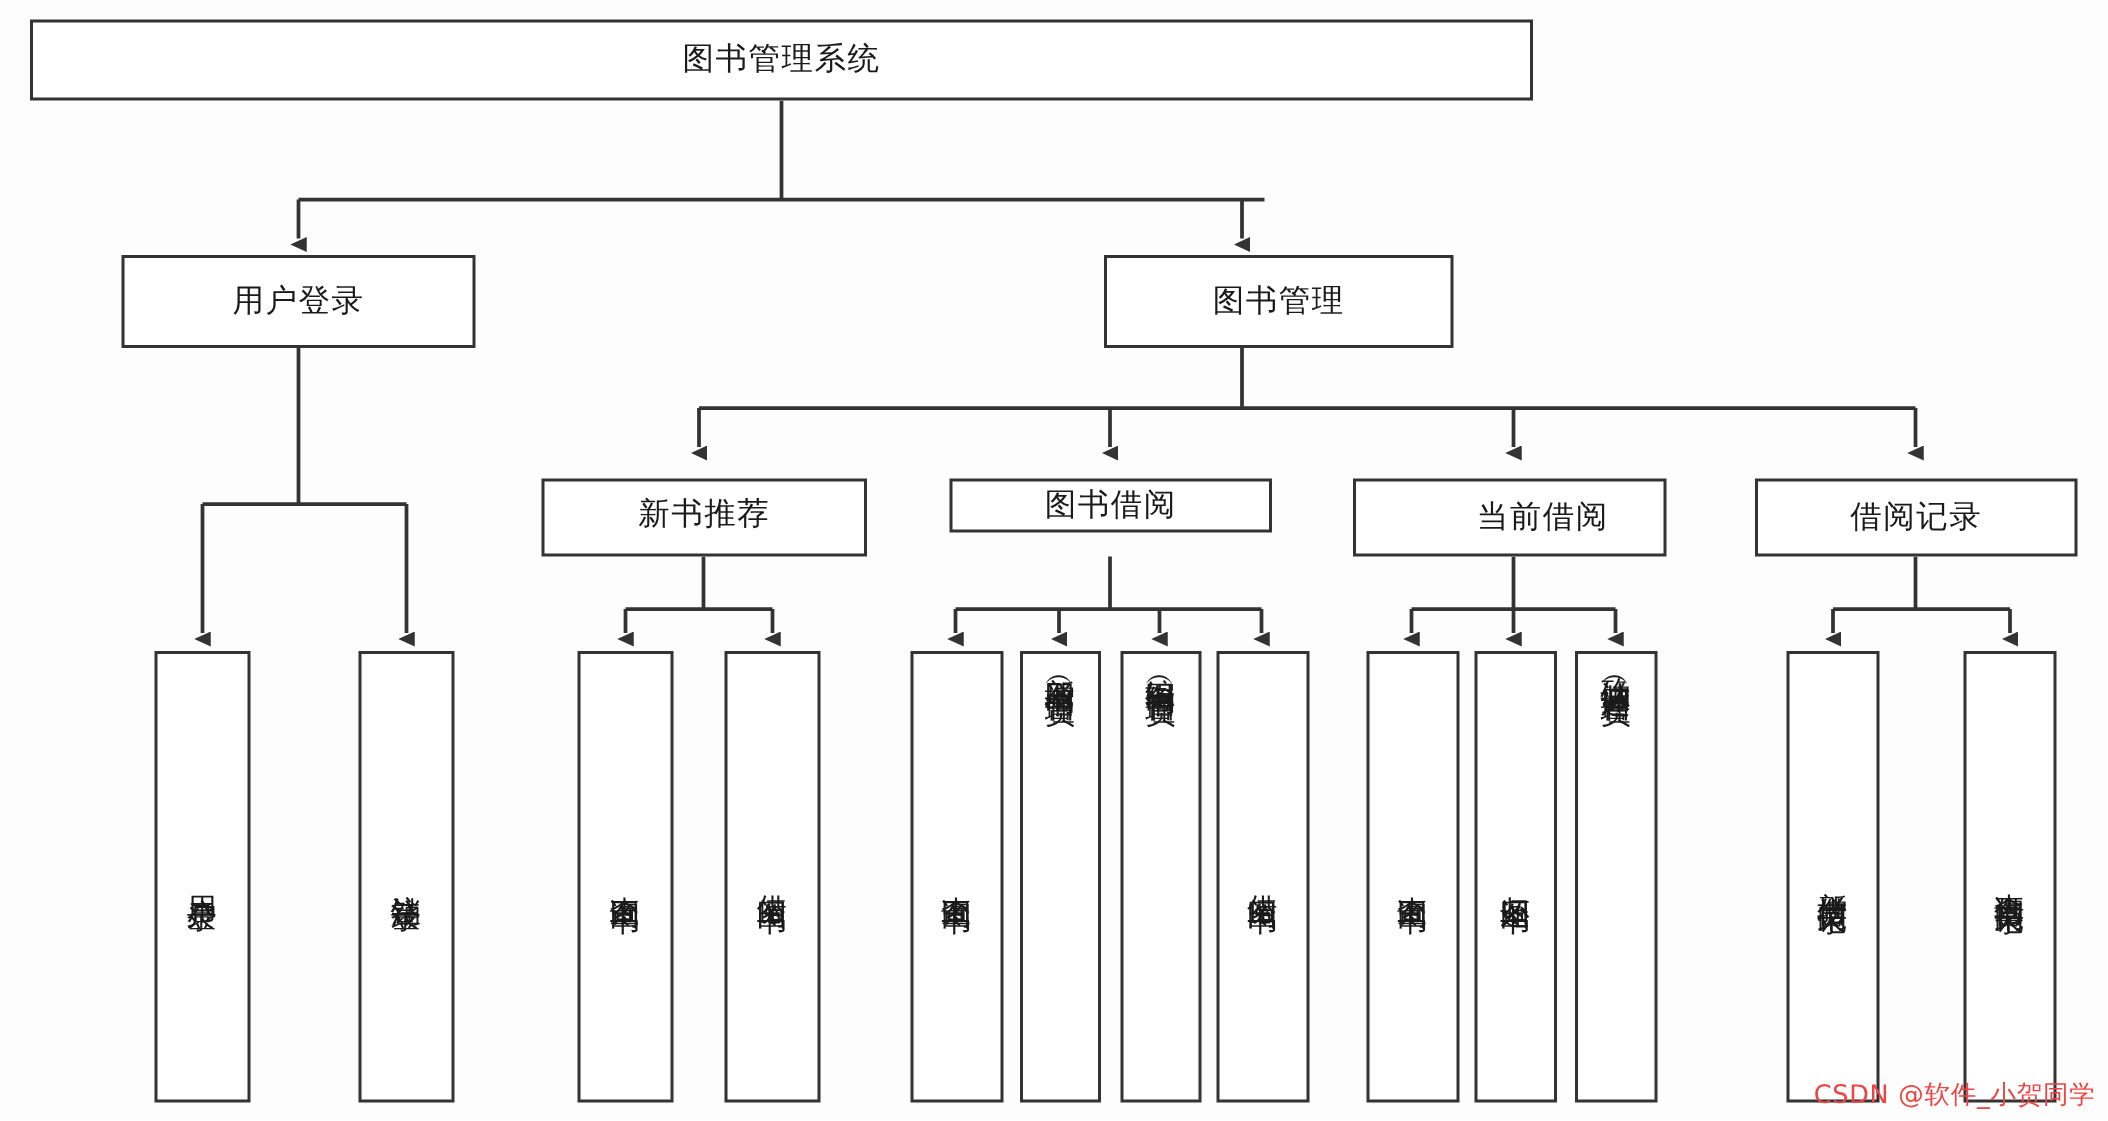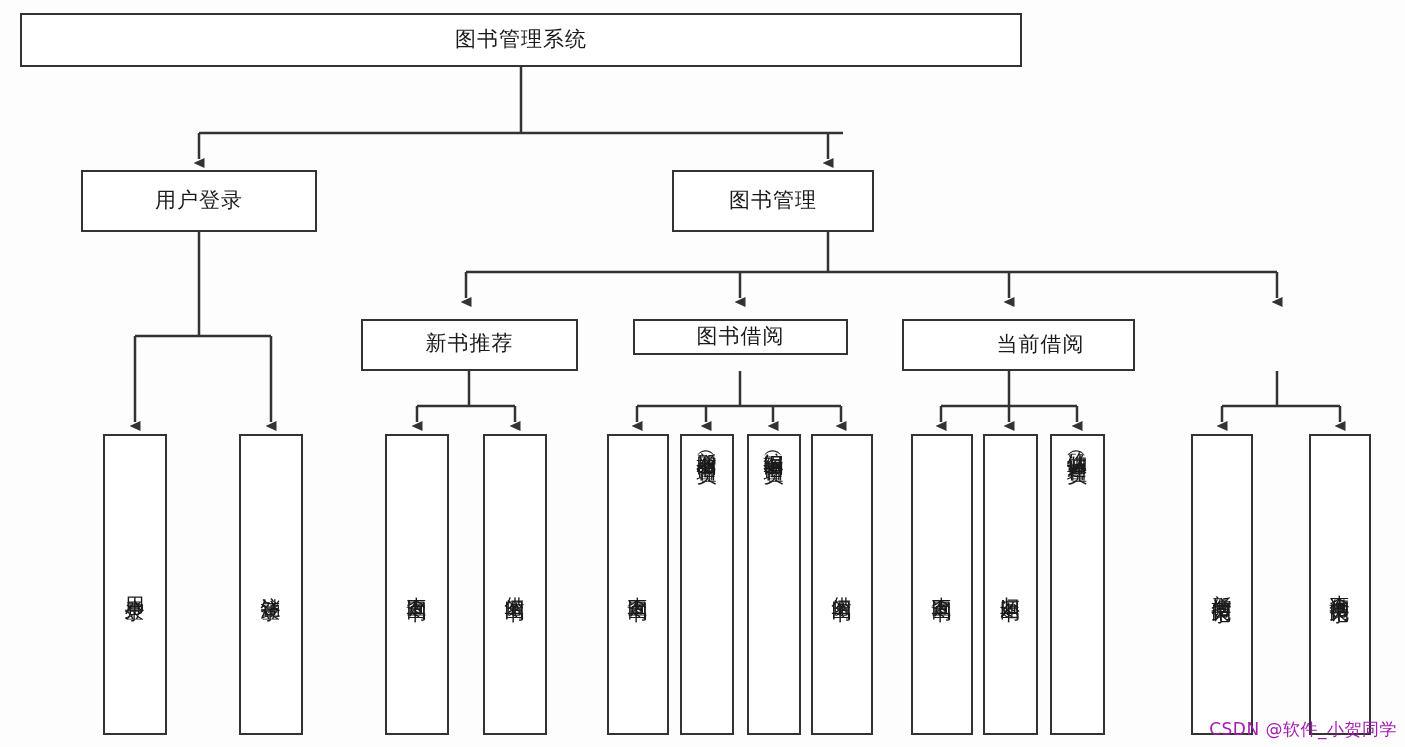--- a/index.html
+++ b/index.html
@@ -52,21 +52,21 @@
     white-space: nowrap;
   }
   .node-v.centered {
     align-items: center;
   }
   .watermark {
     position: absolute;
     right: 8px;
     bottom: 6px;
     font-size: 17px;
-    color: #a21caf;
+    color: #ef4444;
     letter-spacing: 0.5px;
     white-space: nowrap;
   }
 </style>
 </head>
 <body>
 
 <div id="canvas">
 
   <svg class="wires" viewBox="0 0 1405 747">
@@ -119,32 +119,35 @@
     </g>
   </svg>
 
   <div class="node node-h" style="left:20px; top:13px; width:1002px; height:54px;">
     <span class="label">图书管理系统</span>
   </div>
 
   <div class="node node-h" style="left:81px; top:170px; width:236px; height:62px;">
     <span class="label">用户登录</span>
   </div>
-  <div class="node node-h" style="left:672px; top:170px; width:202px; height:62px;">
+  <div class="node node-h" style="left:736px; top:170px; width:233px; height:62px;">
     <span class="label">图书管理</span>
   </div>
 
   <div class="node node-h" style="left:361px; top:319px; width:217px; height:52px;font-family:Liberation Mono, monospace;">
     <span class="label">新书推荐</span>
   </div>
   <div class="node node-h" style="left:633px; top:319px; width:215px; height:36px;">
     <span class="label">图书借阅</span>
   </div>
-  <div class="node node-h" style="left:902px; top:319px; width:233px; height:52px;padding-left:44px;">
+  <div class="node node-h" style="left:902px; top:319px; width:209px; height:52px;padding-left:44px;">
     <span class="label">当前借阅</span>
+  </div>
+  <div class="node node-h" style="left:1170px; top:319px; width:215px; height:52px;">
+    <span class="label">借阅记录</span>
   </div>
 
   <div class="node node-v centered" style="left:103px; top:434px; width:64px; height:301px;">
     <span class="label">用户登录</span>
   </div>
   <div class="node node-v centered" style="left:239px; top:434px; width:64px; height:301px;">
     <span class="label">注销登录</span>
   </div>
 
   <div class="node node-v centered" style="left:385px; top:434px; width:64px; height:301px;">

